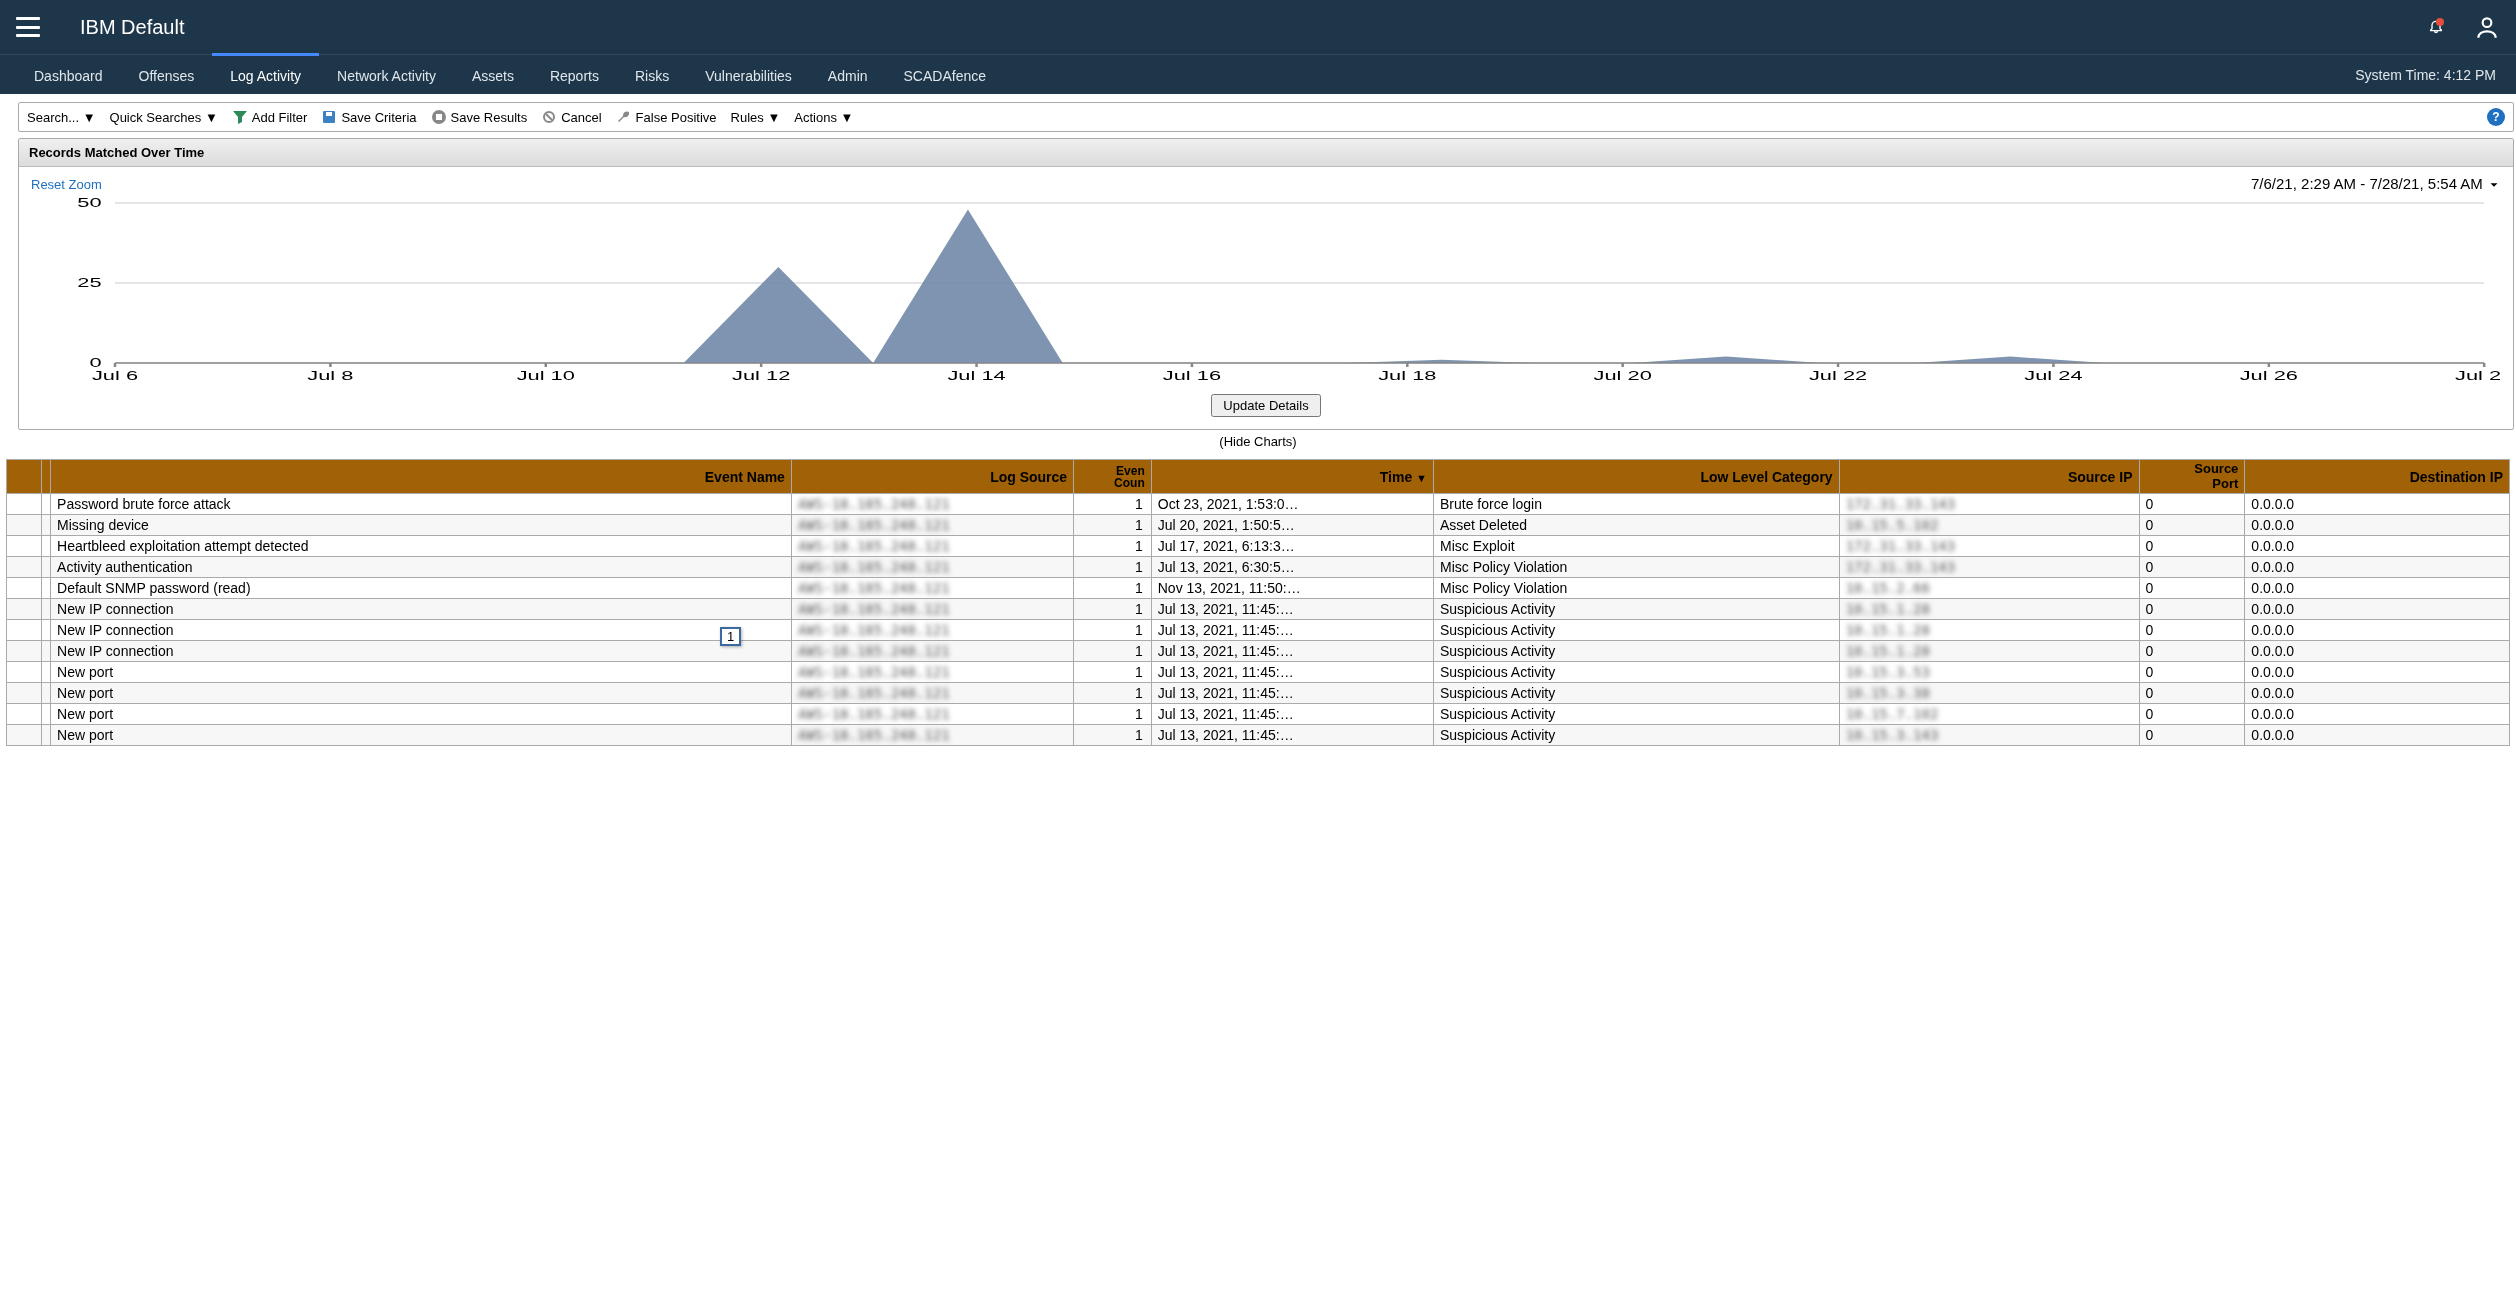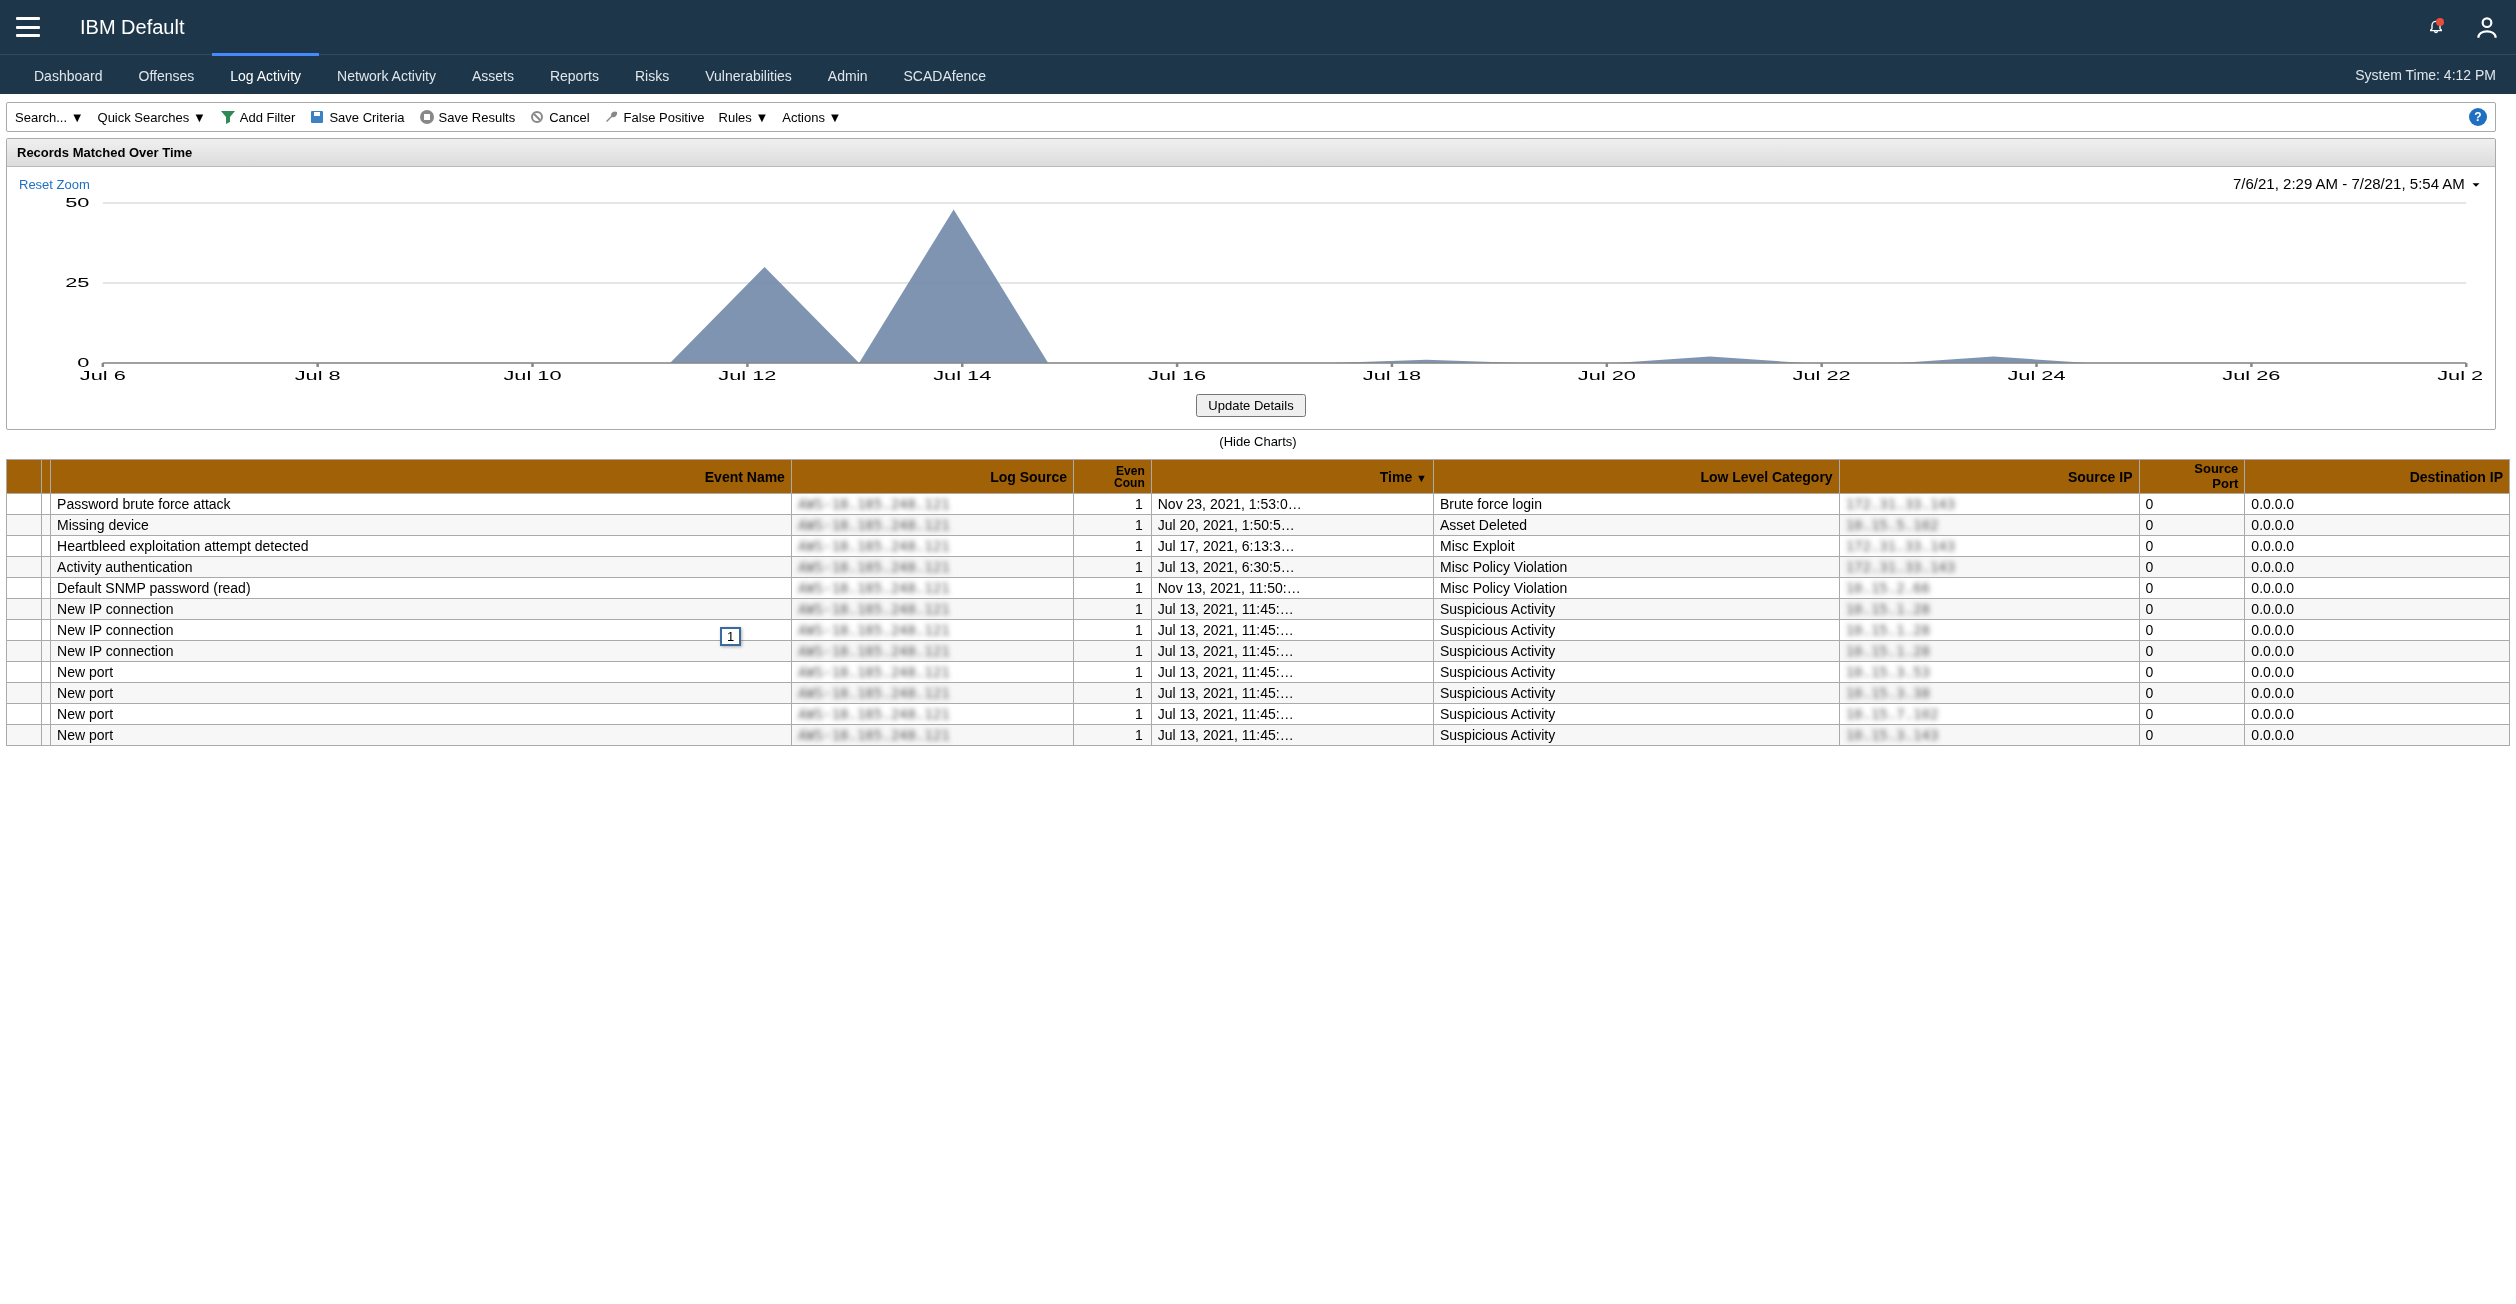--- a/index.html
+++ b/index.html
@@ -12,21 +12,21 @@
 .top-spacer { flex: 1; }
 .bell-wrap { position: relative; margin-right: 30px; cursor: pointer; }
 .bell-dot { position: absolute; top: 0; right: 0; width: 8px; height: 8px; background: #e74c3c; border-radius: 50%; }
 
 .navbar { background: #1d3649; border-top: 1px solid rgba(255,255,255,0.1); display: flex; align-items: center; padding: 0 16px; height: 40px; }
 .nav-item { color: #e0e6eb; padding: 0 18px; line-height: 40px; font-size: 14px; cursor: pointer; border-top: 3px solid transparent; position: relative; }
 .nav-item.active { border-top: 3px solid #4589ff; color: #fff; }
 .nav-spacer { flex: 1; }
 .sys-time { color: #e0e6eb; font-size: 14px; padding-right: 4px; }
 
-.content-margin { padding: 8px 20px 0 6px; }
+.content-margin { padding: 8px 2px 0 6px; margin-left: 12px; }
 .toolbar { border: 1px solid #aaa; background: #fff; padding: 5px 8px; display: flex; align-items: center; gap: 14px; border-radius: 2px; font-size: 13px; }
 .tb-item { cursor: pointer; display: inline-flex; align-items: center; gap: 4px; }
 .tb-spacer { flex: 1; }
 .help-icon { width: 18px; height: 18px; border-radius: 50%; background: #1f70c1; color: #fff; display: flex; align-items: center; justify-content: center; font-weight: bold; font-size: 12px; }
 
 .chart-panel { margin-top: 6px; border: 1px solid #aaa; border-radius: 2px; }
 .panel-header { background: linear-gradient(#f0f0f0,#dcdcdc); padding: 6px 10px; font-weight: bold; border-bottom: 1px solid #bbb; }
 .chart-body { padding: 8px 12px 6px 12px; position: relative; }
 .chart-top-row { display: flex; justify-content: space-between; align-items: flex-end; padding-bottom: 6px; }
 .chart-top-row a { color: #1f70c1; text-decoration: none; cursor: pointer; }
@@ -220,21 +220,21 @@
         <th>Destination IP</th>
       </tr>
     </thead>
     <tbody id="table-body">
         <tr>
           <td></td>
           <td></td>
           <td>Password brute force attack</td>
           <td class="blurcell">AWS-18.185.248.121</td>
           <td class="num">1</td>
-          <td>Nov 23, 2021, 1:53:0…</td>
+          <td>Oct 23, 2021, 1:53:0…</td>
           <td>Brute force login</td>
           <td class="blurcell">172.31.33.143</td>
           <td>0</td>
           <td>0.0.0.0</td>
         </tr>
         <tr>
           <td></td>
           <td></td>
           <td>Missing device</td>
           <td class="blurcell">AWS-18.185.248.121</td>

